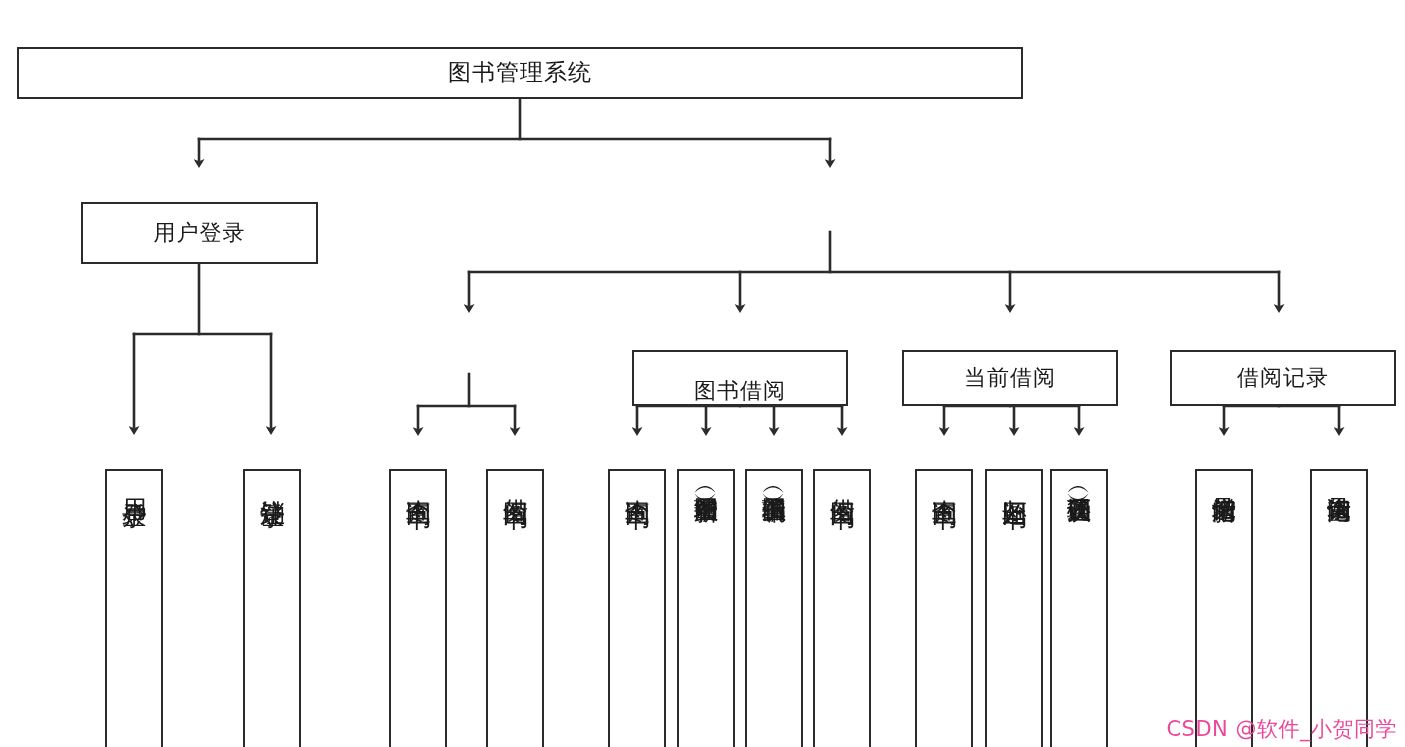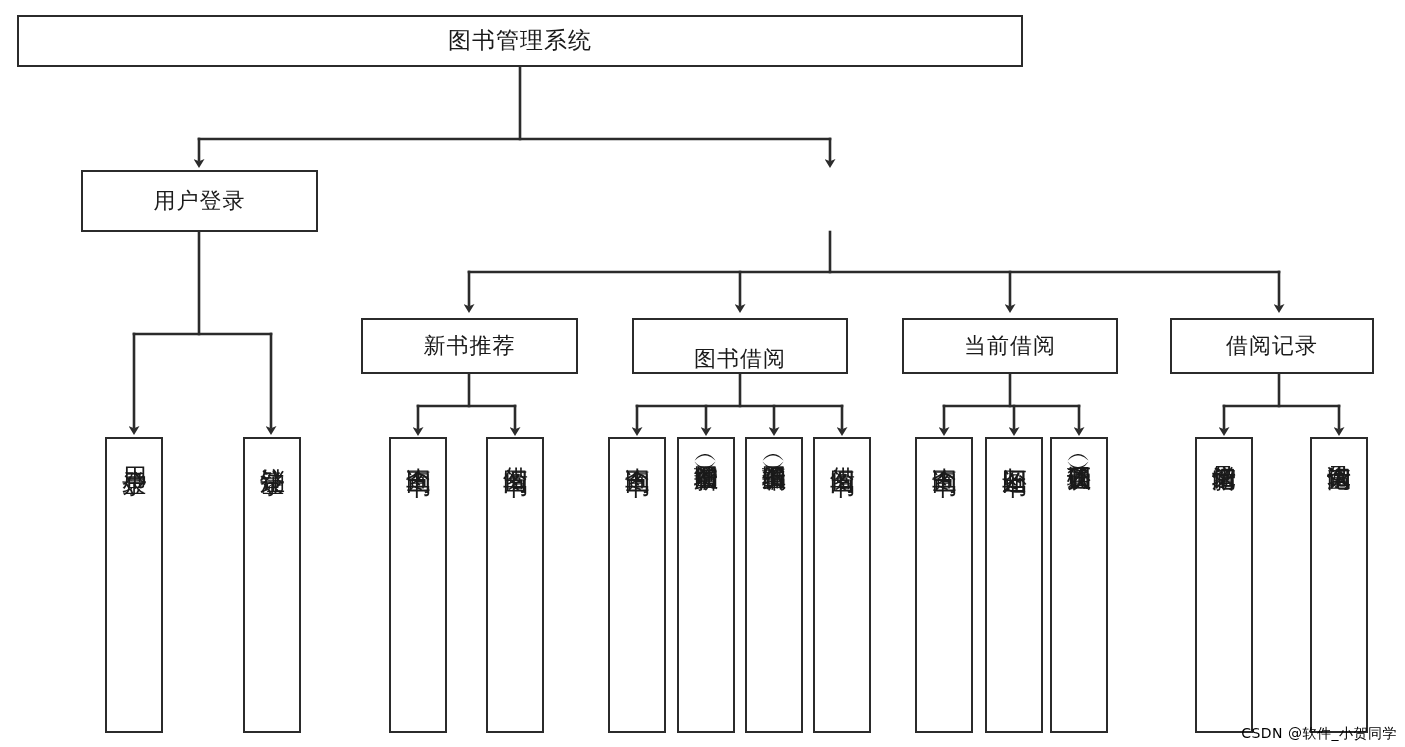--- a/index.html
+++ b/index.html
@@ -28,20 +28,21 @@
   }
   .node {
     position: absolute;
     box-sizing: border-box;
     border: 2px solid #2b2b2b;
     background: #ffffff;
     display: flex;
     align-items: center;
     justify-content: center;
     color: #1a1a1a;
+    margin-top: 32px;
   }
   .node .label {
     display: block;
     text-align: center;
     line-height: 1.18;
     white-space: nowrap;
   }
   .node-horizontal .label {
     font-size: 22px;
     letter-spacing: 1px;
@@ -64,22 +65,22 @@
   }
   .node-vertical.tight .label {
     font-size: 24px;
     letter-spacing: 0px;
     line-height: 1.0;
   }
   #watermark {
     position: absolute;
     right: 8px;
     bottom: 4px;
-    font-size: 14px;
-    color: #000000;
+    font-size: 21px;
+    color: #ec4899;
     letter-spacing: 0.5px;
     white-space: nowrap;
     font-family: "DejaVu Sans", "Liberation Sans", sans-serif;
   }
 </style>
 </head>
 <body>
 
 <div id="diagram-root">
 
@@ -134,30 +135,27 @@
   </svg>
 
   <div class="node node-root node-horizontal" style="left:17px; top:15px; width:1006px; height:52px;">
     <span class="label">图书管理系统</span>
   </div>
 
   <div class="node node-horizontal" style="left:81px; top:170px; width:237px; height:62px;">
     <span class="label">用户登录</span>
   </div>
 
-  <div class="node node-horizontal" style="left:361px; top:318px; width:217px; height:56px;">
-    <span class="label">新书推荐</span>
-  </div>
   <div class="node node-horizontal" style="left:632px; top:318px; width:216px; height:56px;align-items:flex-end;">
     <span class="label">图书借阅</span>
   </div>
   <div class="node node-horizontal" style="left:902px; top:318px; width:216px; height:56px;">
     <span class="label">当前借阅</span>
   </div>
-  <div class="node node-horizontal" style="left:1170px; top:318px; width:204px; height:56px;">
+  <div class="node node-horizontal" style="left:1170px; top:318px; width:226px; height:56px;">
     <span class="label">借阅记录</span>
   </div>
 
   <div class="node node-vertical" style="left:105px; top:437px; width:58px; height:296px;">
     <span class="label">用户登录</span>
   </div>
   <div class="node node-vertical" style="left:243px; top:437px; width:58px; height:296px;">
     <span class="label">注销登录</span>
   </div>
 

